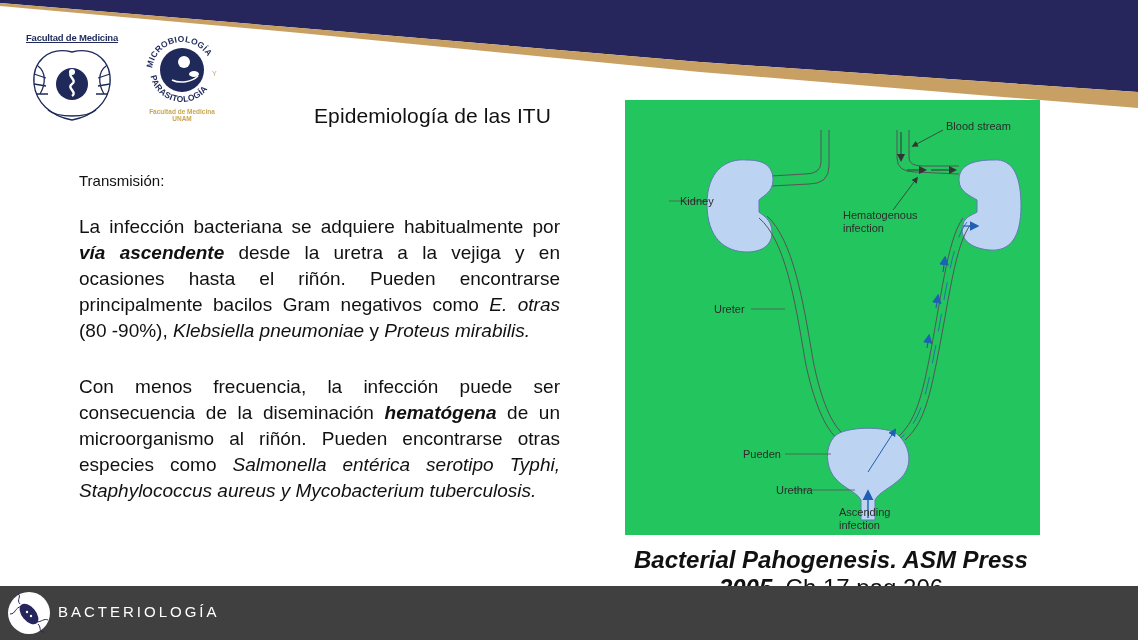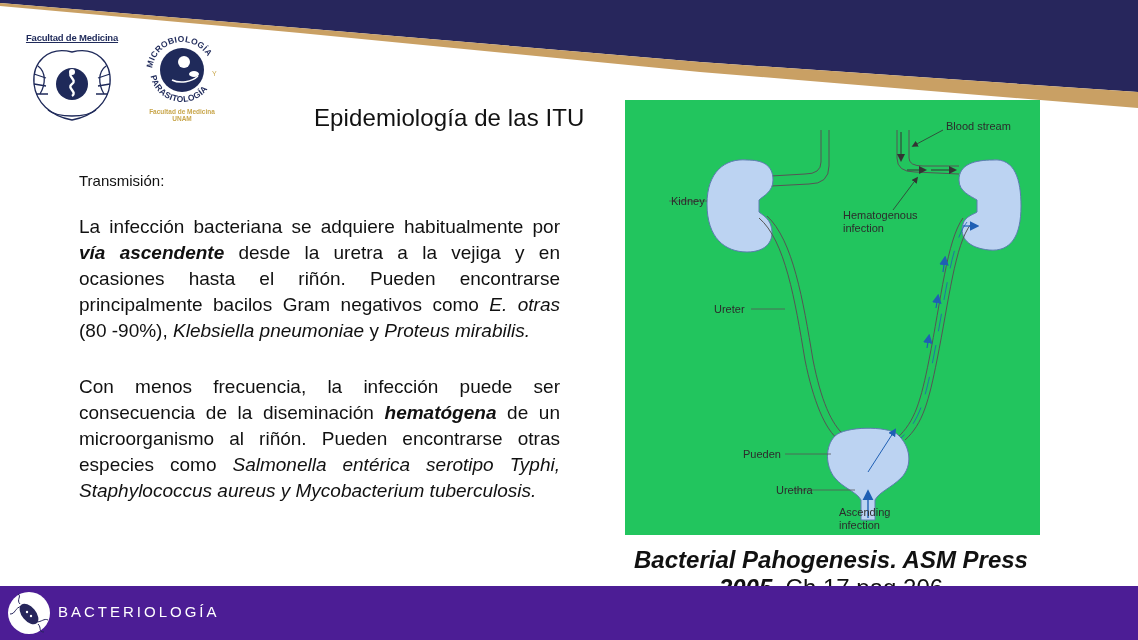--- a/index.html
+++ b/index.html
@@ -19,42 +19,42 @@
       letter-spacing: -0.2px;
     }
     .logo-fm svg { position: absolute; left: 4px; top: 12px; }
     .logo-mp { position: absolute; left: 140px; top: 32px; width: 84px; height: 92px; }
     .logo-mp svg { position: absolute; left: 0; top: 0; }
     .logo-mp-sub {
       position: absolute; left: 0; top: 76px; width: 84px; text-align: center;
       font-size: 6.5px; line-height: 7px; font-weight: bold; color: #c9a74d;
     }
     .title {
-      position: absolute; left: 314px; top: 104px; font-size: 24px; color: #111;
+      position: absolute; left: 314px; top: 104px; font-size: 21px; color: #111;
       font-family: "Liberation Sans", sans-serif; letter-spacing: 0.1px;
     }
     .subhead { position: absolute; left: 79px; top: 172px; font-size: 15px; }
     .para {
       position: absolute; left: 79px; width: 481px; font-size: 19px; line-height: 26px;
       text-align: justify; text-align-last: left;
     }
     .para1 { top: 214px; }
     .para2 { top: 374px; }
     .para em { font-style: italic; }
     .para b { font-weight: bold; font-style: italic; margin-top: 10px; }
     .diagram {
       position: absolute; left: 625px; top: 100px; width: 415px; height: 435px;
       background: #22c55e;
     }
     .diagram svg { position: absolute; left: 0; top: 0; }
     .dlabel { position: absolute; font-size: 11px; color: #2c2c2c; line-height: 13px; }
     .citation { position: absolute; left: 608px; top: 546px; font-size: 24px; color: #111; text-align: center; }
     .citation .cit-bold { font-weight: bold; font-style: italic; }
     .footer {
-      position: absolute; left: 0; top: 586px; width: 1138px; height: 54px; background: #4c1d95;
+      position: absolute; left: 0; top: 586px; width: 1138px; height: 54px; background: #404040;
     }
     .footer-logo {
       position: absolute; left: 8px; top: 6px; width: 42px; height: 42px; border-radius: 50%;
       background: #ffffff;
     }
     .footer-logo svg { position: absolute; left: 0; top: 0; }
     .footer-text {
       position: absolute; left: 58px; top: 17px; font-size: 15px; color: #ffffff;
       letter-spacing: 3px; font-family: "Liberation Sans", sans-serif;
     }
@@ -158,21 +158,21 @@
 
       <line x1="44" y1="101" x2="82" y2="101" stroke="#555" stroke-width="0.8"></line>
       <line x1="126" y1="209" x2="160" y2="209" stroke="#555" stroke-width="0.8"></line>
       <line x1="160" y1="354" x2="206" y2="354" stroke="#555" stroke-width="0.8"></line>
       <line x1="168" y1="390" x2="230" y2="390" stroke="#555" stroke-width="0.8"></line>
       <line x1="318" y1="30" x2="288" y2="46" stroke="#333" stroke-width="0.8" marker-end="url(#arrBlack)"></line>
       <line x1="268" y1="110" x2="292" y2="78" stroke="#333" stroke-width="0.8" marker-end="url(#arrBlack)"></line>
     </svg>
 
     <div class="dlabel" style="left:321px; top:20px;">Blood stream</div>
-    <div class="dlabel" style="left:3px; top:95px;padding-left:43px;">Kidney</div>
+    <div class="dlabel" style="left:12px; top:95px;padding-left:43px;">Kidney</div>
     <div class="dlabel" style="left:218px; top:109px;">
       <div>Hematogenous</div>
       <div>infection</div>
     </div>
     <div class="dlabel" style="left:89px; top:203px;">Ureter</div>
     <div class="dlabel" style="left:118px; top:348px;">Pueden</div>
     <div class="dlabel" style="left:151px; top:384px;">Urethra</div>
     <div class="dlabel" style="left:214px; top:406px;">
       <div>Ascending</div>
       <div>infection</div>

